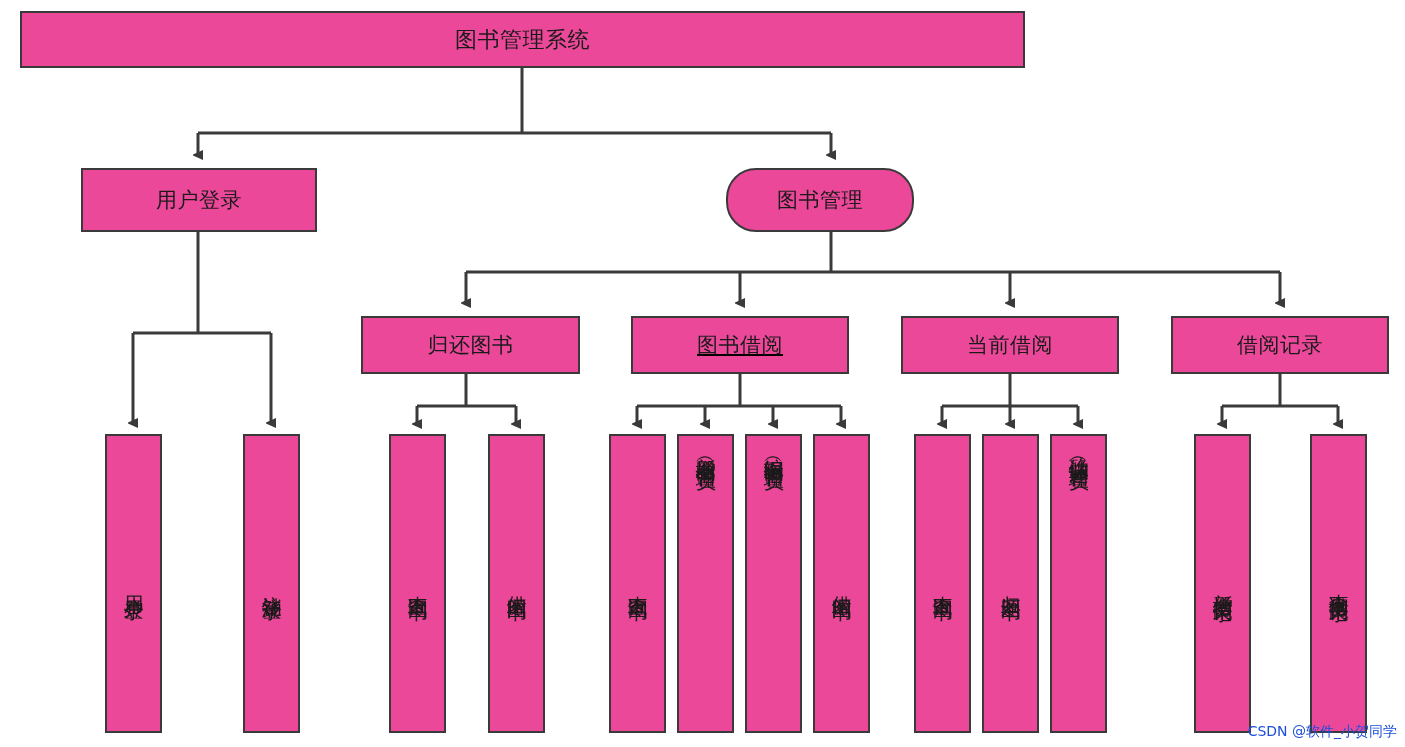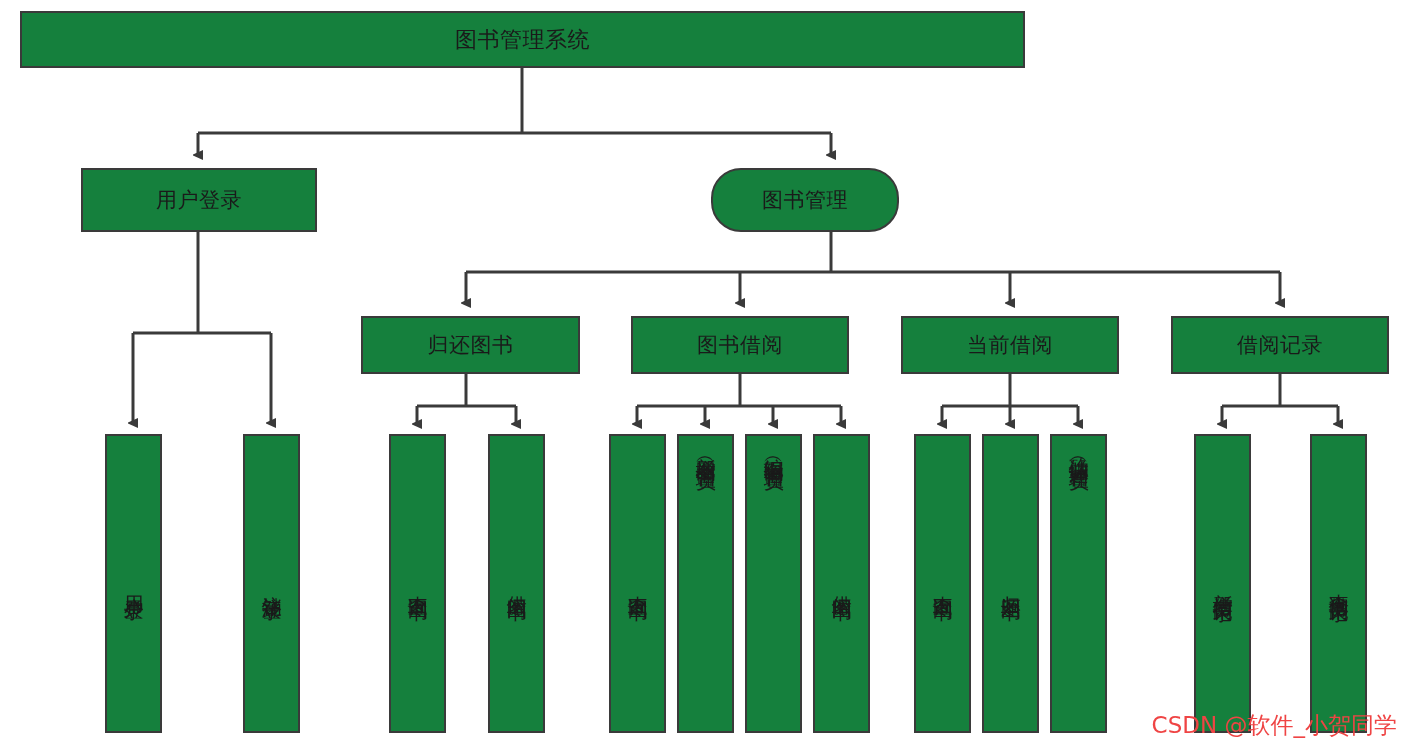--- a/index.html
+++ b/index.html
@@ -21,21 +21,21 @@
     position: absolute;
     left: 0;
     top: 0;
     width: 1405px;
     height: 747px;
     pointer-events: none;
   }
   .node {
     position: absolute;
     box-sizing: border-box;
-    background: #15803d;
+    background: #ec4899;
     border: 2.5px solid #3a3a3a;
     display: flex;
     align-items: center;
     justify-content: center;
     z-index: 2;
   }
   .node-label {
     color: #1a1a1a;
     letter-spacing: 0.5px;
     white-space: nowrap;
@@ -61,22 +61,22 @@
     text-orientation: upright;
     font-size: 20px;
     line-height: 1.28;
     letter-spacing: 2px;
     white-space: normal;
   }
   .watermark {
     position: absolute;
     right: 8px;
     bottom: 6px;
-    font-size: 23px;
-    color: #ef4444;
+    font-size: 14px;
+    color: #1d4ed8;
     z-index: 5;
     white-space: nowrap;
   }
 </style>
 </head>
 <body>
 
 <div id="canvas">
 
   <svg id="wires" viewBox="0 0 1405 747" xmlns="http://www.w3.org/2000/svg">
@@ -129,28 +129,28 @@
     </g>
   </svg>
 
   <div class="node horiz root" style="left:20px; top:11px; width:1005px; height:57px;">
     <span class="node-label">图书管理系统</span>
   </div>
 
   <div class="node horiz" style="left:81px; top:168px; width:236px; height:64px;">
     <span class="node-label">用户登录</span>
   </div>
-  <div class="node horiz" style="left:711px; top:168px; width:188px; height:64px;border-radius:30px;">
+  <div class="node horiz" style="left:726px; top:168px; width:188px; height:64px;border-radius:30px;">
     <span class="node-label">图书管理</span>
   </div>
 
   <div class="node horiz" style="left:361px; top:316px; width:219px; height:58px;">
     <span class="node-label">归还图书</span>
   </div>
-  <div class="node horiz" style="left:631px; top:316px; width:218px; height:58px;">
+  <div class="node horiz" style="left:631px; top:316px; width:218px; height:58px;text-decoration:underline;">
     <span class="node-label">图书借阅</span>
   </div>
   <div class="node horiz" style="left:1171px; top:316px; width:218px; height:58px;">
     <span class="node-label">借阅记录</span>
   </div>
   <div class="node horiz" style="left:901px; top:316px; width:218px; height:58px;">
     <span class="node-label">当前借阅</span>
   </div>
 
   <div class="node leaf centered" style="left:105px; top:434px; width:57px; height:299px;">

